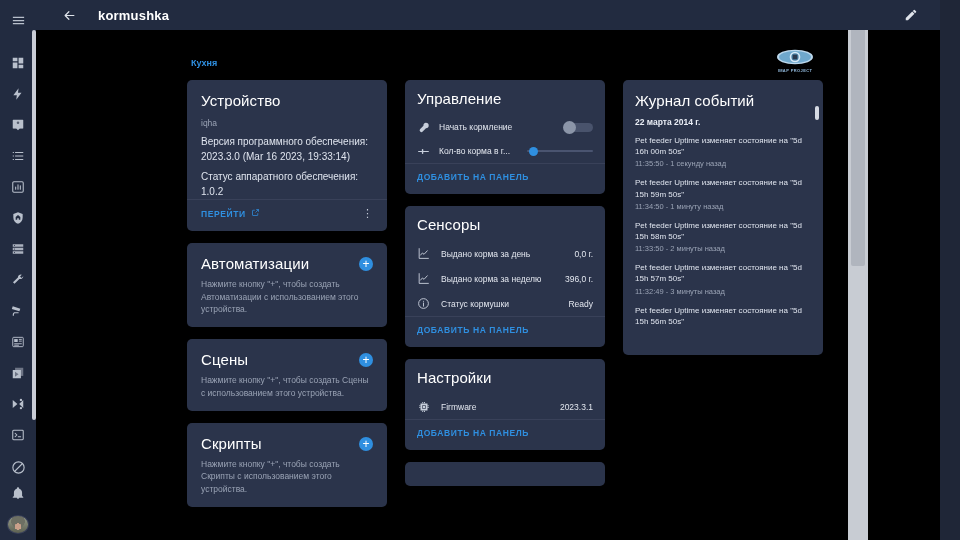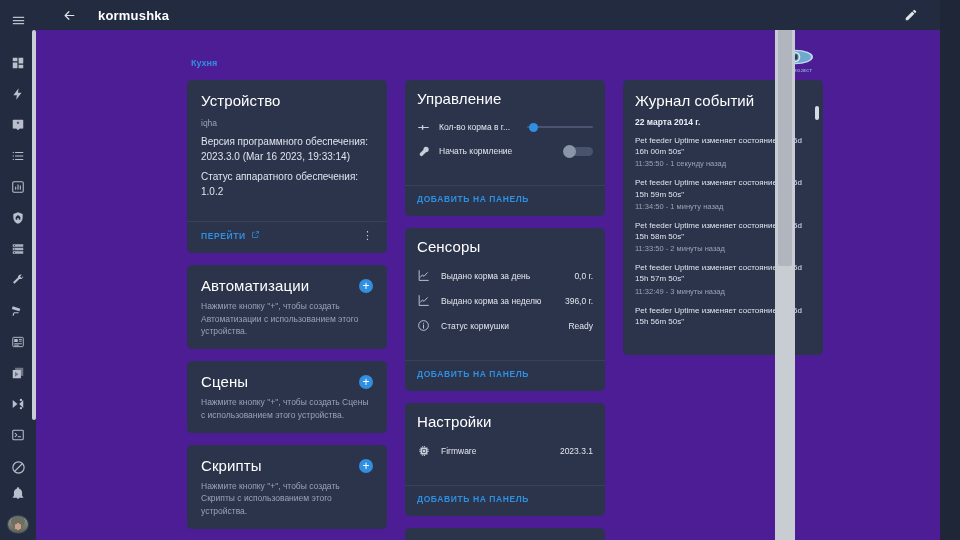--- a/index.html
+++ b/index.html
@@ -2,21 +2,21 @@
 <html><head>
 <meta charset="utf-8">
 <style>
   * { box-sizing: border-box; margin: 0; padding: 0; }
   html, body {
     width: 960px; height: 540px;
     background: #1f2637;
     font-family: "Liberation Sans", "DejaVu Sans", sans-serif;
     overflow: hidden;
   }
-  .app { position: relative; width: 795px; height: 540px; display: flex; }
+  .app { position: relative; width: 868px; height: 540px; display: flex; }
 
   
   .sidebar {
     width: 36px; height: 540px;
     background: #222b40;
     display: flex; flex-direction: column; align-items: center;
     padding-top: 8px;
     flex-shrink: 0;
     position: relative;
     z-index: 5;
@@ -68,21 +68,21 @@
     margin-left: auto; margin-right: 16px;
     width: 26px; height: 26px;
     display: flex; align-items: center; justify-content: center;
     color: #dfe3ea;
   }
 
   
   .page {
     position: absolute; left: 36px; top: 30px;
     width: 904px; height: 510px;
-    background: #4c1d95;
+    background: #000000;
     overflow: hidden;
   }
   .breadcrumb {
     position: absolute; left: 155px; top: 28px;
     color: #2f8fe0; font-size: 9px; font-weight: bold;
   }
   .brand-logo {
     position: absolute; right: 122px; top: 14px;
     width: 46px; height: 32px;
     display: flex; flex-direction: column; align-items: center; justify-content: center;
@@ -116,21 +116,21 @@
     width: 14px; height: 14px; border-radius: 50%;
     background: #2f8fe0; color: #fff;
     display: flex; align-items: center; justify-content: center;
     font-size: 12px; line-height: 1; flex-shrink: 0; margin-top: 2px;
   }
   .muted { color: #9aa3b5; font-size: 8.5px; line-height: 1.45; }
   .strong-line { color: #dfe4ee; font-size: 10px; line-height: 1.45; margin-top: 6px; }
   .card-foot {
     border-top: 1px solid #394montage;
     border-top: 1px solid #394159;
-    margin: 22px -14px 0 -14px; padding: 8px 14px 0 14px;
+    margin: 0 -14px 0 -14px; padding: 8px 14px 0 14px;
     display: flex; align-items: center; justify-content: space-between;
   }
   .link-btn {
     color: #2f8fe0; font-size: 8.5px; font-weight: bold; letter-spacing: .6px;
     display: flex; align-items: center; gap: 5px;
   }
   .kebab { color: #c4cbd8; font-size: 11px; line-height: 1; letter-spacing: 0; }
 
   
   .ctl-row { display: flex; align-items: center; height: 24px; }
@@ -362,41 +362,41 @@
       </div>
 
       <div class="col">
 
         <div class="card pad-sm">
           <div class="card-title lg">Управление</div>
 
           <div class="ctl-row">
             <div class="ctl-icon">
               <svg width="13" height="13" viewBox="0 0 24 24" fill="currentColor">
+                  <path d="M16.5 3.2a4.6 4.6 0 00-4.6 5.6l-6 6a3.2 3.2 0 104.6 4.6l6-6a4.6 4.6 0 100-10.2z"></path>
+                </svg>
+            </div>
+            <div class="ctl-label">Начать кормление</div>
+            <div class="toggle">
+              <div class="tt"></div>
+              <div class="tk"></div>
+            </div>
+          </div>
+
+          <div class="ctl-row">
+            <div class="ctl-icon">
+              <svg width="13" height="13" viewBox="0 0 24 24" fill="currentColor">
                   <rect x="2" y="11" width="20" height="2" rx="1"></rect>
                   <rect x="9" y="7.5" width="2.6" height="9" rx="1.2"></rect>
                 </svg>
             </div>
             <div class="ctl-label">Кол-во корма в г...</div>
             <div class="slider">
               <div class="track"></div>
               <div class="knob"></div>
-            </div>
-          </div>
-
-          <div class="ctl-row">
-            <div class="ctl-icon">
-              <svg width="13" height="13" viewBox="0 0 24 24" fill="currentColor">
-                  <path d="M16.5 3.2a4.6 4.6 0 00-4.6 5.6l-6 6a3.2 3.2 0 104.6 4.6l6-6a4.6 4.6 0 100-10.2z"></path>
-                </svg>
-            </div>
-            <div class="ctl-label">Начать кормление</div>
-            <div class="toggle">
-              <div class="tt"></div>
-              <div class="tk"></div>
             </div>
           </div>
 
           <div class="card-foot" style="margin-left:-12px;margin-right:-12px;padding-left:12px;padding-right:12px;padding-bottom:4px;">
             <div class="link-btn">ДОБАВИТЬ НА ПАНЕЛЬ</div>
           </div>
         </div>
 
         <div class="card pad-sm">
           <div class="card-title lg">Сенсоры</div>

